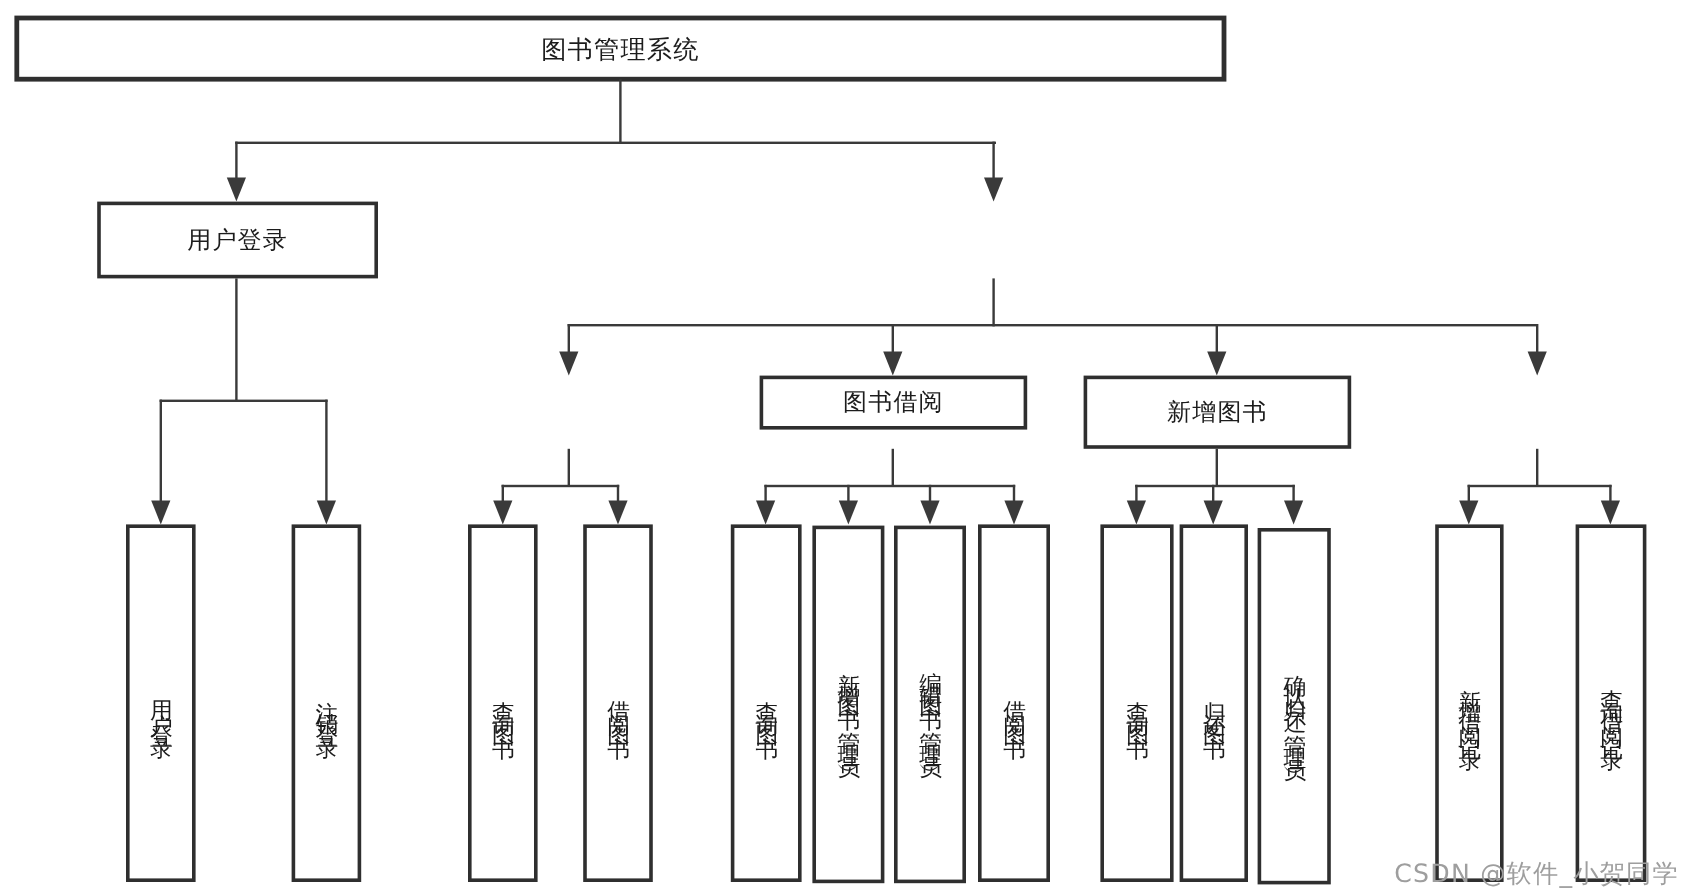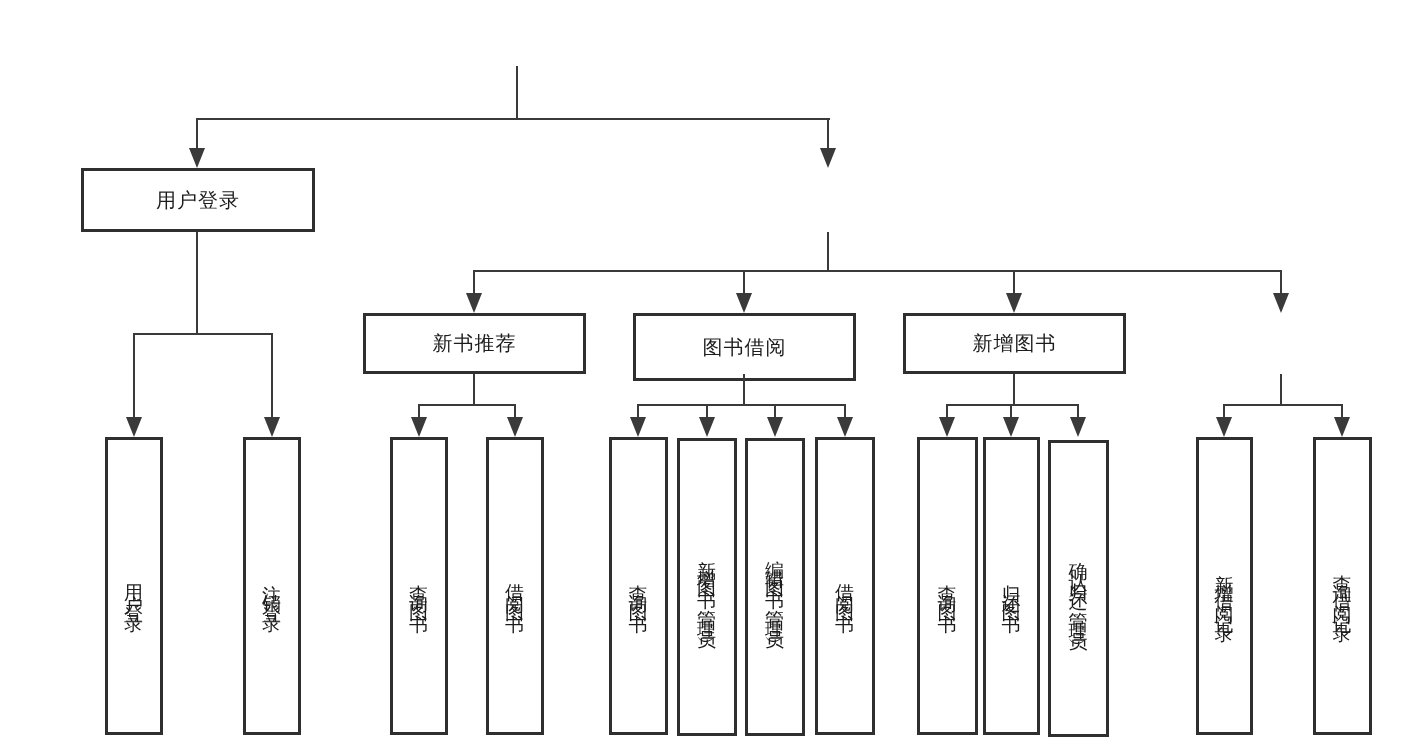--- a/index.html
+++ b/index.html
@@ -28,20 +28,21 @@
   .watermark {
     position:absolute; right:6px; top:714px; font-size:21px;
     color:#9e9e9e; letter-spacing:1px; z-index:5; white-space:nowrap;
   }
 </style>
 </head>
 <body>
 
 <div id="canvas">
 
+  <div class="box rootbox" style="left:12px;top:13px;width:1010px;height:55px">图书管理系统</div>
 
   <div class="line" style="left:516px;top:66px;width:2px;height:54px"></div>
   <div class="line" style="left:196px;top:118px;width:634px;height:2px"></div>
   <div class="line" style="left:196px;top:118px;width:2px;height:32px"></div>
   <div class="arrow" style="left:189px;top:148px"></div>
   <div class="line" style="left:827px;top:118px;width:2px;height:32px"></div>
   <div class="arrow" style="left:820px;top:148px"></div>
 
   <div class="box" style="left:81px;top:168px;width:234px;height:64px">用户登录</div>
 
@@ -59,22 +60,21 @@
   <div class="line" style="left:473px;top:270px;width:808px;height:2px"></div>
   <div class="line" style="left:473px;top:270px;width:2px;height:25px"></div>
   <div class="arrow" style="left:466px;top:293px"></div>
   <div class="line" style="left:743px;top:270px;width:2px;height:25px"></div>
   <div class="arrow" style="left:736px;top:293px"></div>
   <div class="line" style="left:1013px;top:270px;width:2px;height:25px"></div>
   <div class="arrow" style="left:1006px;top:293px"></div>
   <div class="line" style="left:1280px;top:270px;width:2px;height:25px"></div>
   <div class="arrow" style="left:1273px;top:293px"></div>
 
-  <div class="box" style="left:363px;top:313px;width:223px;height:61px">新书推荐</div>
-  <div class="box" style="left:633px;top:313px;width:223px;height:68px">图书借阅</div>
+  <div class="box" style="left:633px;top:313px;width:223px;height:45px">图书借阅</div>
   <div class="box" style="left:903px;top:313px;width:223px;height:61px">新增图书</div>
 
   <div class="line" style="left:473px;top:374px;width:2px;height:31px"></div>
   <div class="line" style="left:418px;top:404px;width:98px;height:2px"></div>
   <div class="line" style="left:418px;top:404px;width:2px;height:15px"></div>
   <div class="arrow" style="left:411px;top:417px"></div>
   <div class="line" style="left:514px;top:404px;width:2px;height:15px"></div>
   <div class="arrow" style="left:507px;top:417px"></div>
 
   <div class="box vbox" style="left:390px;top:437px;width:58px;height:298px">查询图书</div>
@@ -112,14 +112,15 @@
   <div class="line" style="left:1280px;top:374px;width:2px;height:31px"></div>
   <div class="line" style="left:1223px;top:404px;width:120px;height:2px"></div>
   <div class="line" style="left:1223px;top:404px;width:2px;height:15px"></div>
   <div class="arrow" style="left:1216px;top:417px"></div>
   <div class="line" style="left:1341px;top:404px;width:2px;height:15px"></div>
   <div class="arrow" style="left:1334px;top:417px"></div>
 
   <div class="box vbox" style="left:1196px;top:437px;width:57px;height:298px">新增借阅记录</div>
   <div class="box vbox" style="left:1313px;top:437px;width:59px;height:298px">查询借阅记录</div>
 
+  <div class="watermark">CSDN @软件_小贺同学</div>
 
 </div>
 
 </body></html>

